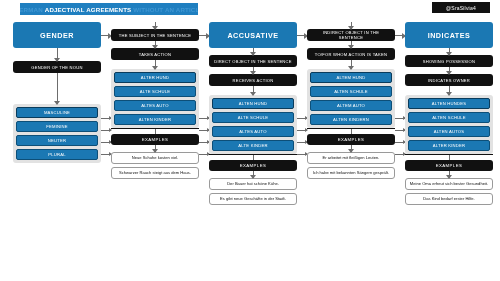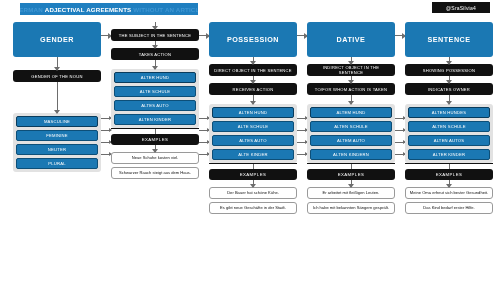--- a/index.html
+++ b/index.html
@@ -67,21 +67,21 @@
     width: 88px;
   }
   .col0 { left: 13px;  }
   .col1 { left: 111px; }
   .col2 { left: 209px; }
   .col3 { left: 307px; }
   .col4 { left: 405px; }
 
   
   .case-header {
-    height: 35px;
+    height: 26px;
     background: #1b78b3;
     border-radius: 3px;
     color: #ffffff;
     font-size: 7.2px;
     font-weight: bold;
     letter-spacing: .5px;
     display: flex;
     align-items: center;
     justify-content: center;
     text-align: center;
@@ -283,63 +283,62 @@
   </div>
   <div class="bus"></div>
   <div class="vconn" style="height:5px;"></div>
   <div class="examples-pill">EXAMPLES</div>
   <div class="vconn arrow" style="height:7px;"></div>
   <div class="example-box">Neue Schuhe kosten viel.</div>
   <div class="example-box">Schwarzer Rauch steigt aus dem Haus.</div>
 </div>
 
 <div class="column col2">
-  <div class="case-header">POSSESSION</div>
+  <div class="case-header">ACCUSATIVE</div>
   <div class="vconn arrow" style="height:7px;"></div>
   <div class="def-pill">DIRECT OBJECT IN THE SENTENCE</div>
   <div class="vconn arrow" style="height:7px;"></div>
   <div class="def-pill">RECEIVES ACTION</div>
   <div class="vconn arrow" style="height:9px;"></div>
   <div class="forms-group">
     <div class="form-box first">ALTEN HUND</div>
     <div class="form-box">ALTE SCHULE</div>
     <div class="form-box">ALTES AUTO</div>
     <div class="form-box">ALTE KINDER</div>
   </div>
   <div class="bus"></div>
   <div class="vconn" style="height:5px;"></div>
   <div class="examples-pill">EXAMPLES</div>
   <div class="vconn arrow" style="height:7px;"></div>
   <div class="example-box">Der Bauer hat schöne Kühe.</div>
   <div class="example-box">Es gibt neue Geschäfte in der Stadt.</div>
 </div>
 
 <div class="column col3">
-  <div class="case-header">DATIVE</div>
   <div class="vconn arrow" style="height:7px;"></div>
   <div class="def-pill">INDIRECT OBJECT IN THE SENTENCE</div>
   <div class="vconn arrow" style="height:7px;"></div>
   <div class="def-pill">TO/FOR WHOM ACTION IS TAKEN</div>
   <div class="vconn arrow" style="height:9px;"></div>
   <div class="forms-group">
     <div class="form-box first">ALTEM HUND</div>
     <div class="form-box">ALTEN SCHULE</div>
     <div class="form-box">ALTEM AUTO</div>
     <div class="form-box">ALTEN KINDERN</div>
   </div>
   <div class="bus"></div>
   <div class="vconn" style="height:5px;"></div>
   <div class="examples-pill">EXAMPLES</div>
   <div class="vconn arrow" style="height:7px;"></div>
   <div class="example-box">Er arbeitet mit fleißigen Leuten.</div>
   <div class="example-box">Ich habe mit bekannten Sängern gesprält.</div>
 </div>
 
 <div class="column col4">
-  <div class="case-header">SENTENCE</div>
+  <div class="case-header">INDICATES</div>
   <div class="vconn arrow" style="height:7px;"></div>
   <div class="def-pill">SHOWING POSSESSION</div>
   <div class="vconn arrow" style="height:7px;"></div>
   <div class="def-pill">INDICATES OWNER</div>
   <div class="vconn arrow" style="height:9px;"></div>
   <div class="forms-group">
     <div class="form-box first">ALTEN HUNDES</div>
     <div class="form-box">ALTEN SCHULE</div>
     <div class="form-box">ALTEN AUTOS</div>
     <div class="form-box">ALTER KINDER</div>

